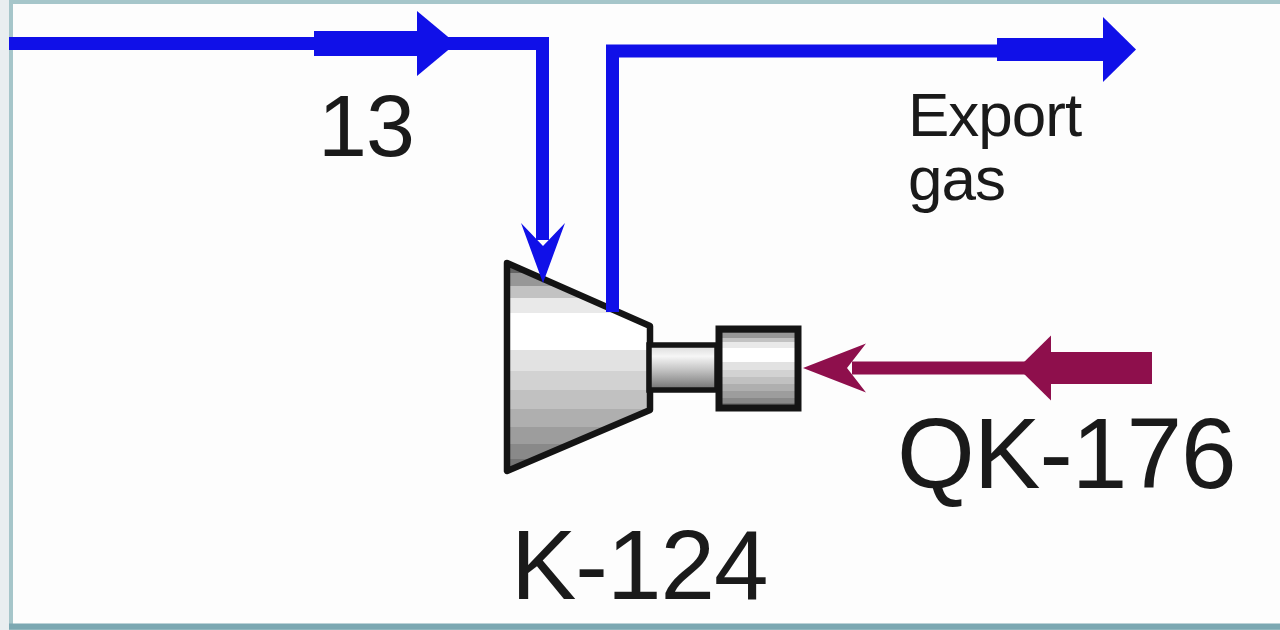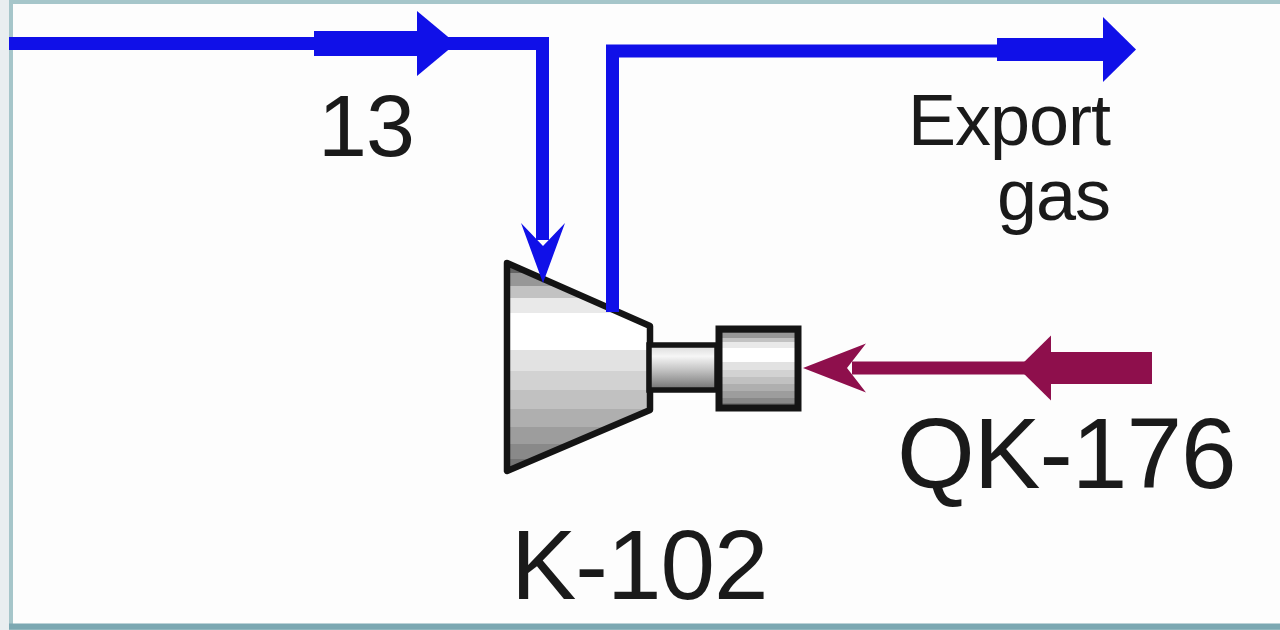--- a/index.html
+++ b/index.html
@@ -15,21 +15,21 @@
   .canvas svg{position:absolute;left:0;top:0;}
   .lbl{
     position:absolute;
     color:#1a1a1a;
     white-space:pre-line;
     line-height:1.04;
     letter-spacing:-1px;
     user-select:none;
   }
   .lbl-13     {left:309px;top:80px;font-size:88px;}
-  .lbl-export {left:899px;top:83px;font-size:72px;text-align:right;}
+  .lbl-export {left:899px;top:83px;font-size:62px;}
   .lbl-k102   {left:502px;top:515px;font-size:98px;}
   .lbl-qk102  {left:888px;top:401px;font-size:100px;}
 </style>
 </head>
 <body>
 
 <div class="canvas">
 
   <svg width="1280" height="630" viewBox="0 0 1280 630">
     <defs>
@@ -99,15 +99,15 @@
     </g>
   </svg>
 
   <div class="lbl lbl-13">13</div>
 
   <div class="lbl lbl-export">Export
 gas</div>
 
   <div class="lbl lbl-qk102">QK-176</div>
 
-  <div class="lbl lbl-k102">K-102</div>
+  <div class="lbl lbl-k102">K-124</div>
 
 </div>
 
 </body></html>

